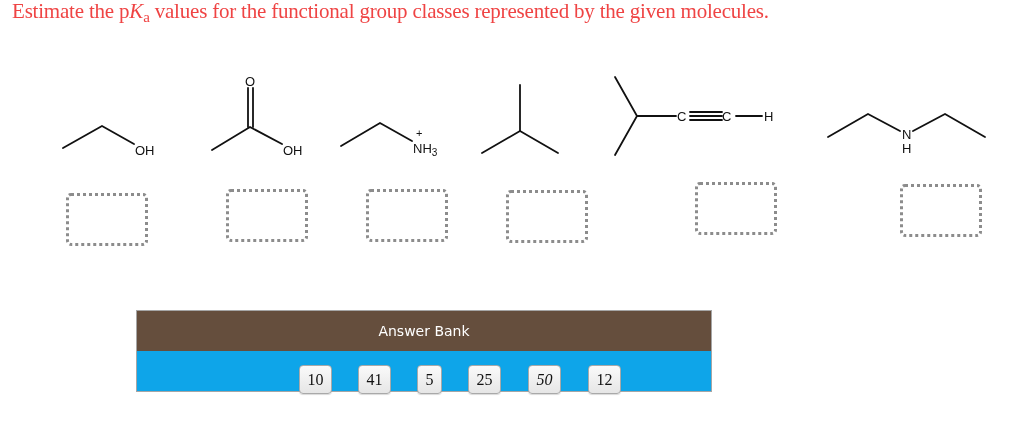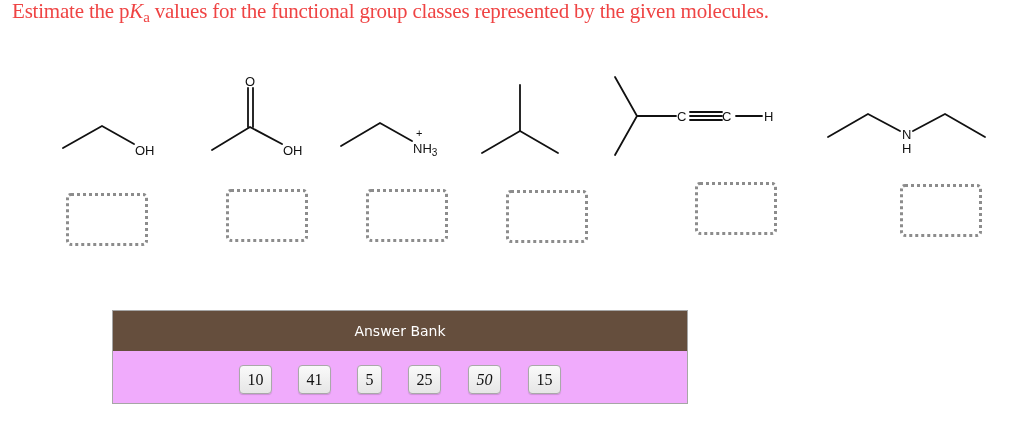--- a/index.html
+++ b/index.html
@@ -13,38 +13,38 @@
   .prompt sub { font-size: 15px; vertical-align: -4px; line-height: 0; }
   svg.molecules { position: absolute; left: 0; top: 0; }
   .atom { font-family: "Liberation Sans", "DejaVu Sans", sans-serif; font-size: 13px; fill: #111; }
   .atom-sub { font-size: 10px; }
   .drop {
     position: absolute; width: 82px; height: 53px;
     border: 3px dotted #8c8c8c; border-radius: 5px; box-sizing: border-box;
     background: #fff;
   }
   .bank {
-    position: absolute; left: 112px; top: 310px; width: 576px; height: 94px;
-    border: 1px solid #a6a6a6; box-sizing: border-box; background: #f0abfc;
+    position: absolute; left: 136px; top: 310px; width: 576px; height: 82px;
+    border: 1px solid #a6a6a6; box-sizing: border-box; background: #0ea5e9;
   }
   .bank-header {
     height: 40px; background: #654e3d; color: #fff;
     font-family: "DejaVu Sans", "Liberation Sans", sans-serif; font-size: 14px;
     display: flex; align-items: center; justify-content: center;
   }
   .bank-body {
     position: relative; height: 53px;
   }
   .tile {
     position: absolute; top: 14px; height: 29px;
     border: 1px solid #a9a9a9; border-radius: 4px; box-sizing: border-box;
     background: linear-gradient(#fafafa, #e6e6e6);
     box-shadow: 0 1px 1px rgba(0,0,0,0.15);
     font-family: "Liberation Serif", "DejaVu Serif", serif; font-size: 16px; color: #111;
-    display: flex; align-items: center; justify-content: center; cursor: pointer;
+    display: flex; align-items: center; justify-content: center; cursor: pointer; margin-left: 36px;
   }
 </style>
 </head>
 <body>
 
 <div class="prompt"><span>Estimate the p</span><i>K</i><sub>a</sub><span> values for the functional group classes represented by the given molecules.</span></div>
 
 <svg class="molecules" width="1024" height="180" stroke="#111" stroke-width="1.8" fill="none" stroke-linecap="round">
 
   <g>
@@ -100,15 +100,15 @@
 <div class="drop" style="left:900px; top:184px;"></div>
 
 <div class="bank">
   <div class="bank-header">Answer Bank</div>
   <div class="bank-body">
     <div class="tile" style="left:126px; width:33px;">10</div>
     <div class="tile" style="left:185px; width:33px;">41</div>
     <div class="tile" style="left:244px; width:25px;">5</div>
     <div class="tile" style="left:295px; width:33px;">25</div>
     <div class="tile" style="left:355px; width:33px;font-style:italic;">50</div>
-    <div class="tile" style="left:415px; width:33px;">15</div>
+    <div class="tile" style="left:415px; width:33px;">12</div>
   </div>
 </div>
 
 </body></html>

